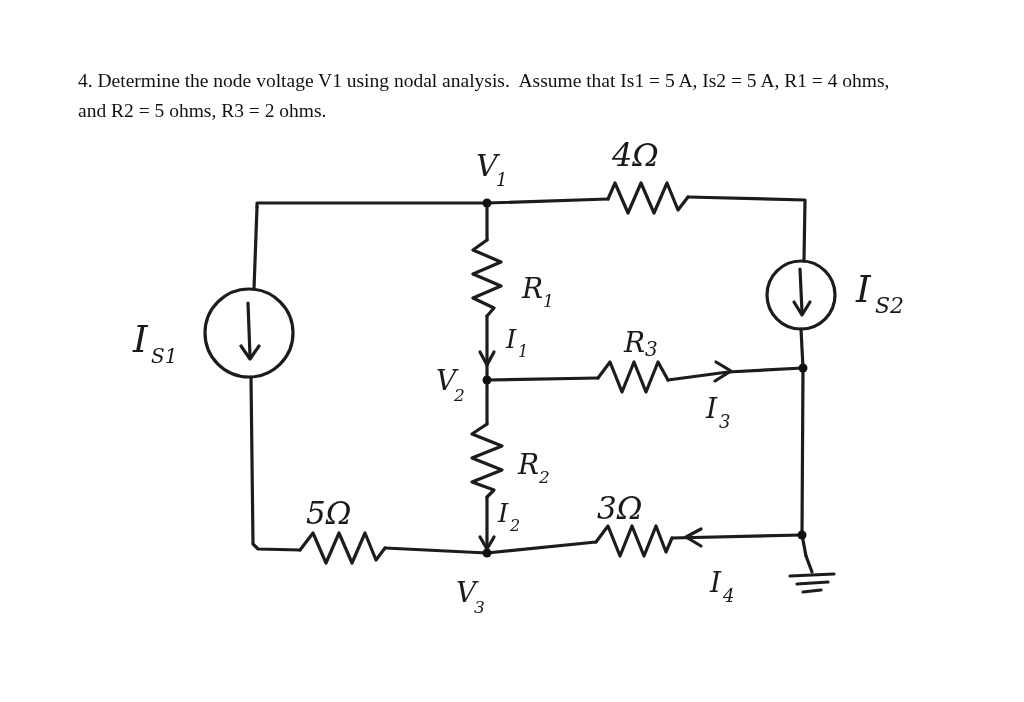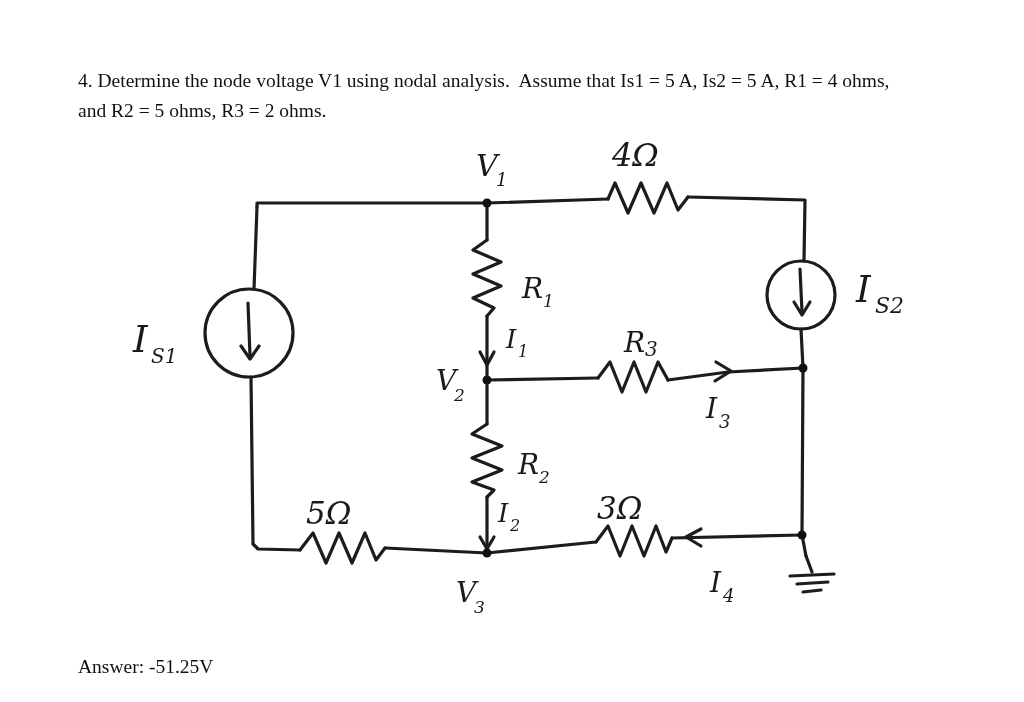--- a/index.html
+++ b/index.html
@@ -147,15 +147,14 @@
 
       <text class="h37" x="856" y="302">I</text>
       <text class="h22" x="875" y="313">S2</text>
 
       <text class="h32" x="612" y="166">4Ω</text>
       <text class="h31" x="306" y="524">5Ω</text>
       <text class="h31" x="597" y="519">3Ω</text>
     </g>
   </svg>
 
-  <p class="answer">Answer: -51.25V</p>
 
 </div>
 
 </body></html>

